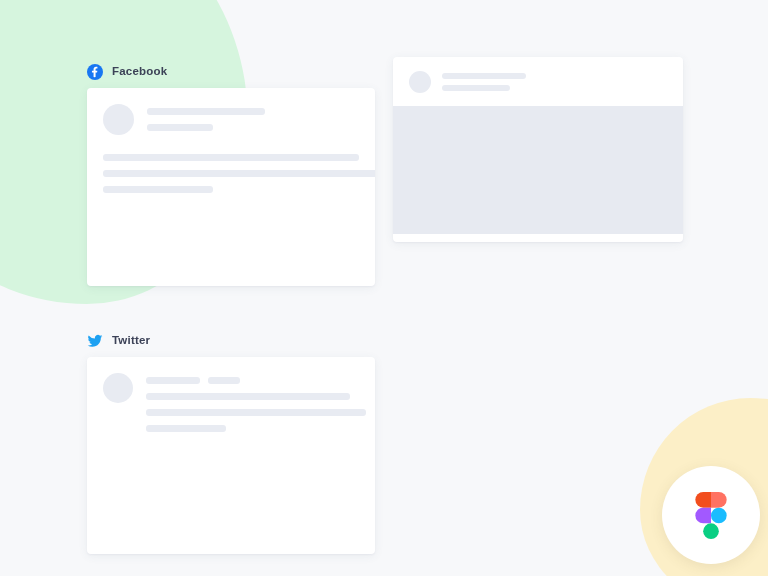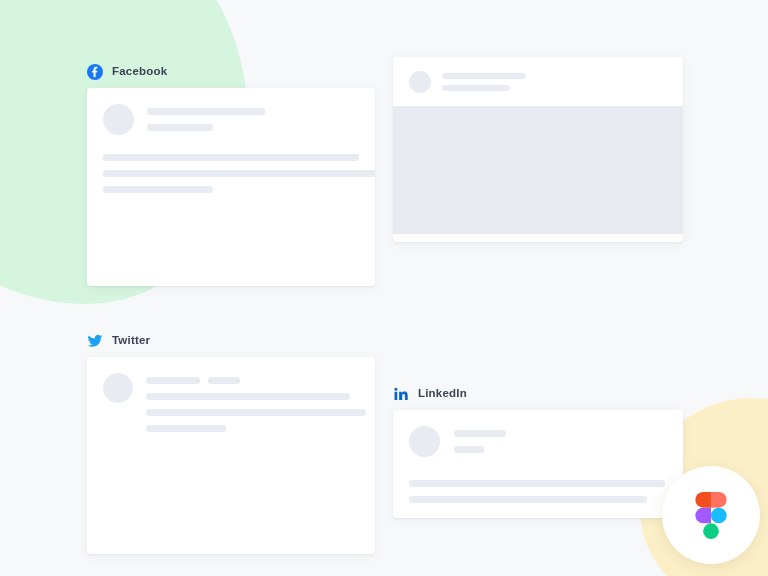--- a/index.html
+++ b/index.html
@@ -234,44 +234,20 @@
         <span class="avatar"></span>
         <span class="head-lines">
           <span class="sk" style="width:84px;height:6px;"></span>
           <span class="sk" style="width:68px;height:6px;"></span>
         </span>
       </div>
       <span class="sk-img" style="height:128px;"></span>
     </div>
   </div>
 
-  <div class="panel" style="left:393px; top:385px;">
-    <div class="label-row">
-      <svg class="plat-icon" viewBox="0 0 24 24">
-        <path fill="#0a66c2" d="M2.3 8.6h4.1V21H2.3V8.6zm2.05-6.1a2.38 2.38 0 1 1 0 4.76 2.38 2.38 0 0 1 0-4.76zM9.2 8.6h3.93v1.7h.06c.55-1.04 1.9-2.13 3.9-2.13 4.17 0 4.94 2.74 4.94 6.3V21h-4.1v-5.72c0-1.37-.02-3.12-1.9-3.12-1.9 0-2.2 1.49-2.2 3.02V21H9.2V8.6z"></path>
-      </svg>
-      <span class="label-text">LinkedIn</span>
-    </div>
-
-    <div class="card" id="card-linkedin">
-      <div class="card-pad">
-        <div class="head">
-          <span class="avatar"></span>
-          <span class="head-lines">
-            <span class="sk" style="width:52px;height:7px;"></span>
-            <span class="sk" style="width:30px;height:7px;"></span>
-          </span>
-        </div>
-        <div class="body-lines">
-          <span class="sk" style="width:256px;height:7px;"></span>
-          <span class="sk" style="width:238px;height:7px;"></span>
-        </div>
-      </div>
-    </div>
-  </div>
 
   <div class="figma-badge">
     <svg class="figma-logo" viewBox="0 0 32 48">
       <path fill="#f24e1e" d="M8 0h8v16H8a8 8 0 1 1 0-16z"></path>
       <path fill="#ff7262" d="M16 0h8a8 8 0 1 1 0 16h-8V0z"></path>
       <path fill="#a259ff" d="M8 16h8v16H8a8 8 0 1 1 0-16z"></path>
       <circle fill="#1abcfe" cx="24" cy="24" r="8"></circle>
       <circle fill="#0acf83" cx="16" cy="40" r="8"></circle>
     </svg>
   </div>

